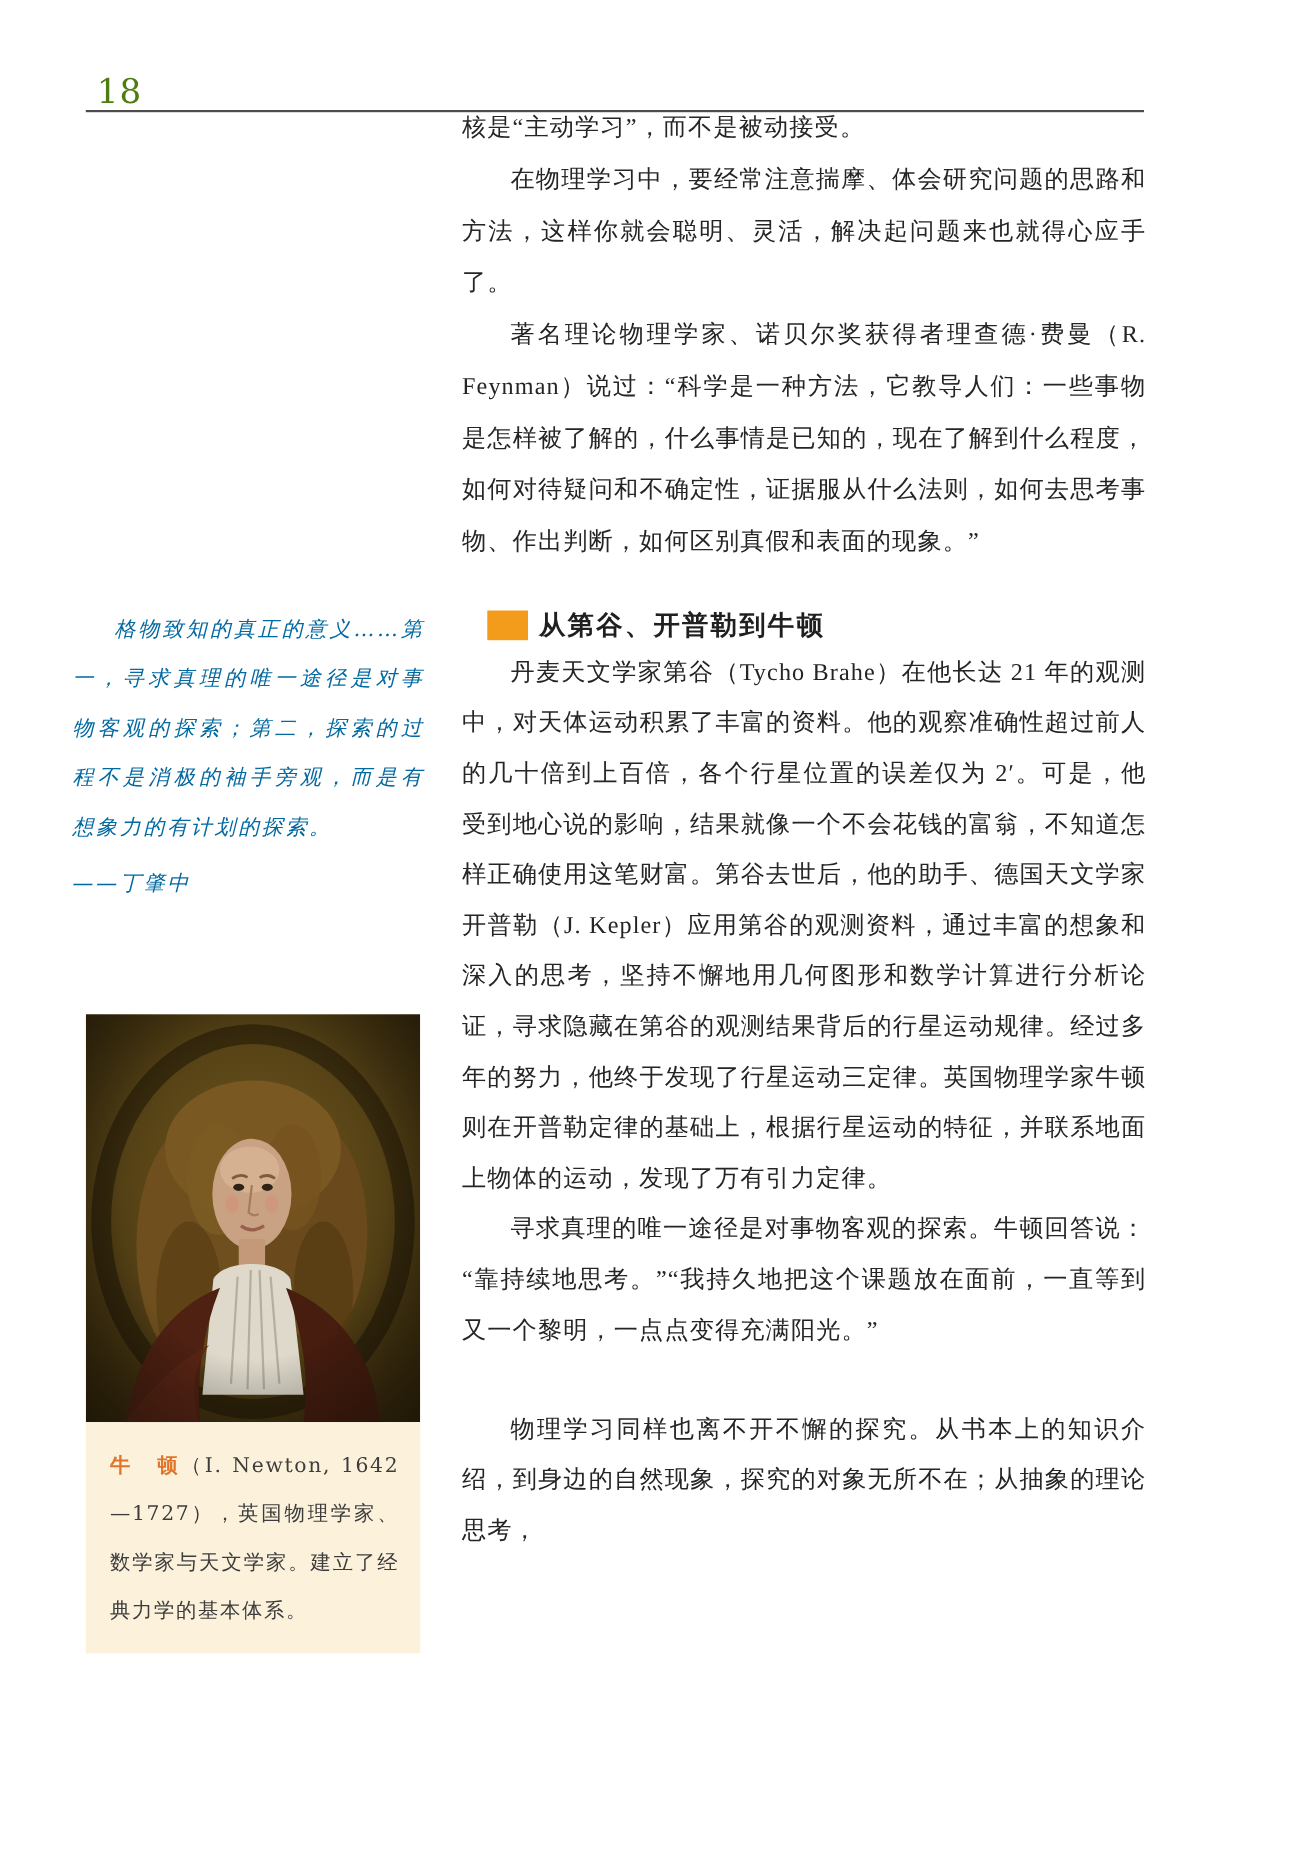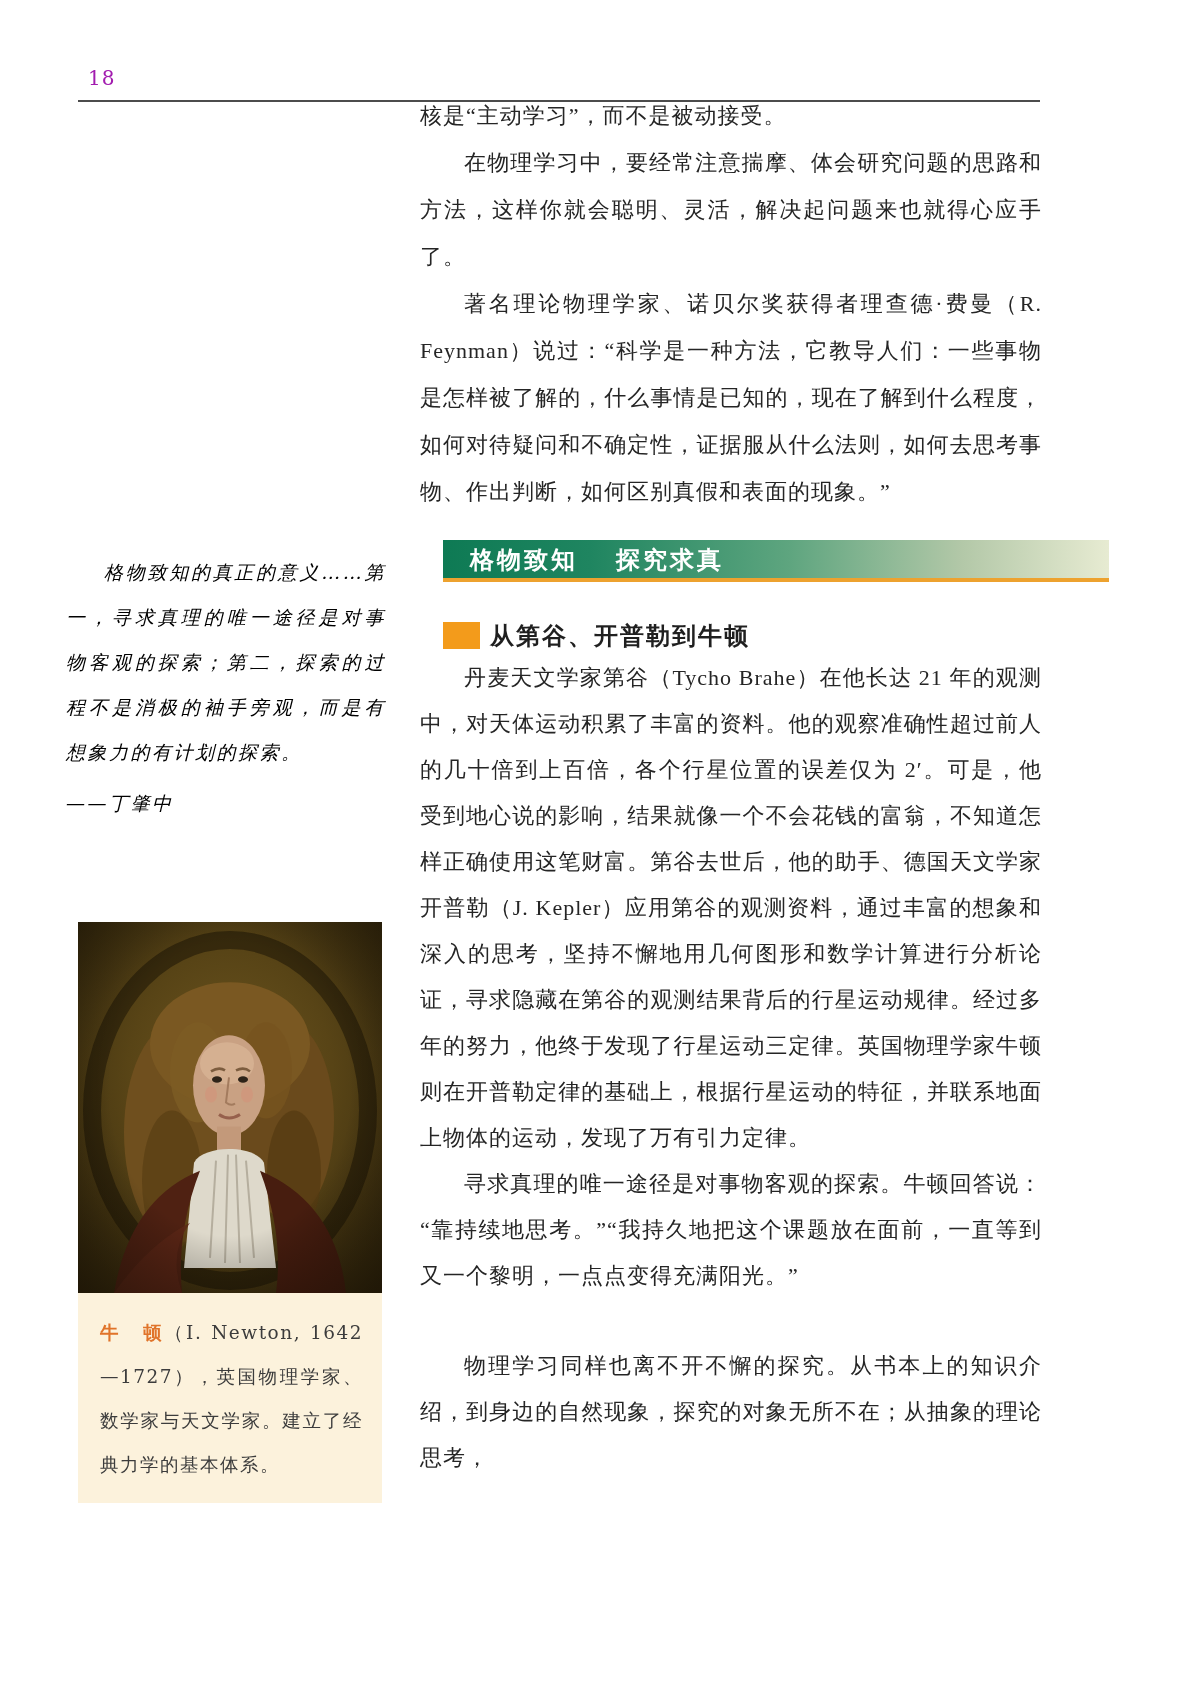--- a/index.html
+++ b/index.html
@@ -8,30 +8,30 @@
     width:1190px;height:1683px;
     margin:0 auto;
     background:#ffffff;
     font-family:"DejaVu Serif","Liberation Serif",serif;
     color:#252525;
     overflow:hidden;
   }
   
   .page-number{
     position:absolute;left:88px;top:66px;
-    font-size:20px;color:#a21caf;letter-spacing:1px;
+    font-size:31px;color:#4d7c0f;letter-spacing:1px;
   }
   .top-rule{
     position:absolute;left:78px;top:100px;width:962px;height:0;
     border-top:2px solid #4c4c4c;
   }
   
   .margin-quote{
     position:absolute;left:66px;top:550px;width:320px;
-    color:#000000;
+    color:#0369a1;
     font-size:19px;line-height:45px;
     font-style:italic;
     text-align:justify;
     letter-spacing:2.5px;
   }
   .margin-quote .q-text{text-indent:2em;margin:0;}
   .margin-quote .q-attr{margin:6px 8px 0 0;text-align:left;font-style:italic;}
   .portrait-frame{
     position:absolute;left:78px;top:922px;width:304px;height:371px;
     box-shadow:0 0 0 1px #e3dccb inset;
@@ -148,24 +148,20 @@
   <div class="portrait-caption">
     <span class="caption-name">牛　顿</span><span>（I. Newton, 1642—1727），英国物理学家、数学家与天文学家。建立了经典力学的基本体系。</span>
   </div>
 
   <div class="main-col">
 
     <p>核是“主动学习”，而不是被动接受。</p>
     <p class="indent">在物理学习中，要经常注意揣摩、体会研究问题的思路和方法，这样你就会聪明、灵活，解决起问题来也就得心应手了。</p>
     <p class="indent">著名理论物理学家、诺贝尔奖获得者理查德·费曼（R. Feynman）说过：“科学是一种方法，它教导人们：一些事物是怎样被了解的，什么事情是已知的，现在了解到什么程度，如何对待疑问和不确定性，证据服从什么法则，如何去思考事物、作出判断，如何区别真假和表面的现象。”</p>
 
-    <div class="section-bar">
-      <span>格物致知</span>
-      <span class="part2">探究求真</span>
-    </div>
 
 
     <div class="subsection">
       <span class="bullet"></span>
       <span>从第谷、开普勒到牛顿</span>
     </div>
 
     <div class="body-block">
       <p class="indent">丹麦天文学家第谷（Tycho Brahe）在他长达 21 年的观测中，对天体运动积累了丰富的资料。他的观察准确性超过前人的几十倍到上百倍，各个行星位置的误差仅为 2′。可是，他受到地心说的影响，结果就像一个不会花钱的富翁，不知道怎样正确使用这笔财富。第谷去世后，他的助手、德国天文学家开普勒（J. Kepler）应用第谷的观测资料，通过丰富的想象和深入的思考，坚持不懈地用几何图形和数学计算进行分析论证，寻求隐藏在第谷的观测结果背后的行星运动规律。经过多年的努力，他终于发现了行星运动三定律。英国物理学家牛顿则在开普勒定律的基础上，根据行星运动的特征，并联系地面上物体的运动，发现了万有引力定律。</p>
       <p class="indent">寻求真理的唯一途径是对事物客观的探索。牛顿回答说：“靠持续地思考。”“我持久地把这个课题放在面前，一直等到又一个黎明，一点点变得充满阳光。”</p>

